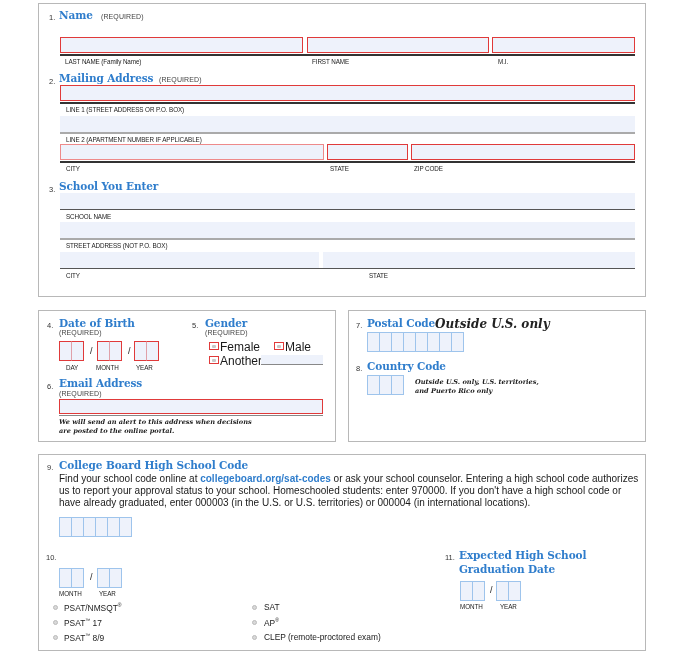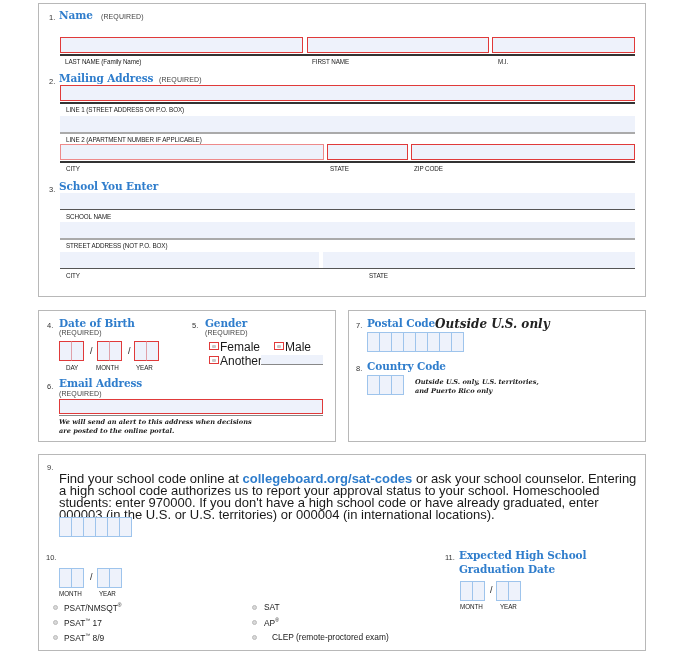--- a/index.html
+++ b/index.html
@@ -162,21 +162,22 @@
     <div class="cell"></div>
     <div class="cell"></div>
   </div>
   <span class="italic-note" style="left:66px;top:67px;white-space:nowrap;">Outside U.S. only, U.S. territories,</span>
   <span class="italic-note" style="left:66px;top:76px;white-space:nowrap;">and Puerto Rico only</span>
 </div>
 
 <div id="panel-bottom" class="panel">
 
   <span class="num" style="left:8px;top:8px;">9.</span>
-  <div class="para" style="left:20px;top:18px;width:580px;font-size:13px;">
+  <span class="heading" style="left:20px;top:4px;">College Board High School Code</span>
+  <div class="para" style="left:20px;top:18px;width:580px;font-size:10px;">
     <span>Find your school code online at </span><span class="link">collegeboard.org/sat-codes</span><span> or ask your school counselor. Entering a high school code authorizes us to report your approval status to your school. Homeschooled students: enter 970000. If you don't have a high school code or have already graduated, enter 000003 (in the U.S. or U.S. territories) or 000004 (in international locations).</span>
   </div>
   <div class="boxrow" style="left:20px;top:62px;">
     <div class="cell"></div>
     <div class="cell"></div>
     <div class="cell"></div>
     <div class="cell"></div>
     <div class="cell"></div>
     <div class="cell"></div>
   </div>
@@ -199,21 +200,21 @@
   <div class="dot" style="left:14px;top:165px;"></div>
   <span class="opt-lbl" style="left:25px;top:162px;"><span>PSAT</span><sup>™</sup><span> 17</span></span>
   <div class="dot" style="left:14px;top:180px;"></div>
   <span class="opt-lbl" style="left:25px;top:177px;"><span>PSAT</span><sup>™</sup><span> 8/9</span></span>
 
   <div class="dot" style="left:213px;top:150px;"></div>
   <span class="opt-lbl" style="left:225px;top:147px;"><span>SAT</span></span>
   <div class="dot" style="left:213px;top:165px;"></div>
   <span class="opt-lbl" style="left:225px;top:162px;"><span>AP</span><sup>®</sup></span>
   <div class="dot" style="left:213px;top:180px;"></div>
-  <span class="opt-lbl" style="left:233px;top:177px;"><span>CLEP (remote-proctored exam)</span></span>
+  <span class="opt-lbl" style="left:225px;top:177px;"><span>CLEP (remote-proctored exam)</span></span>
 
   <span class="num" style="left:406px;top:98px;">11.</span>
   <span class="heading" style="left:420px;top:94px;">Expected High School</span>
   <span class="heading" style="left:420px;top:108px;">Graduation Date</span>
   <div class="boxrow" style="left:421px;top:126px;">
     <div class="cell"></div>
     <div class="cell"></div>
   </div>
   <span class="slash" style="left:451px;top:130px;">/</span>
   <div class="boxrow" style="left:457px;top:126px;">

